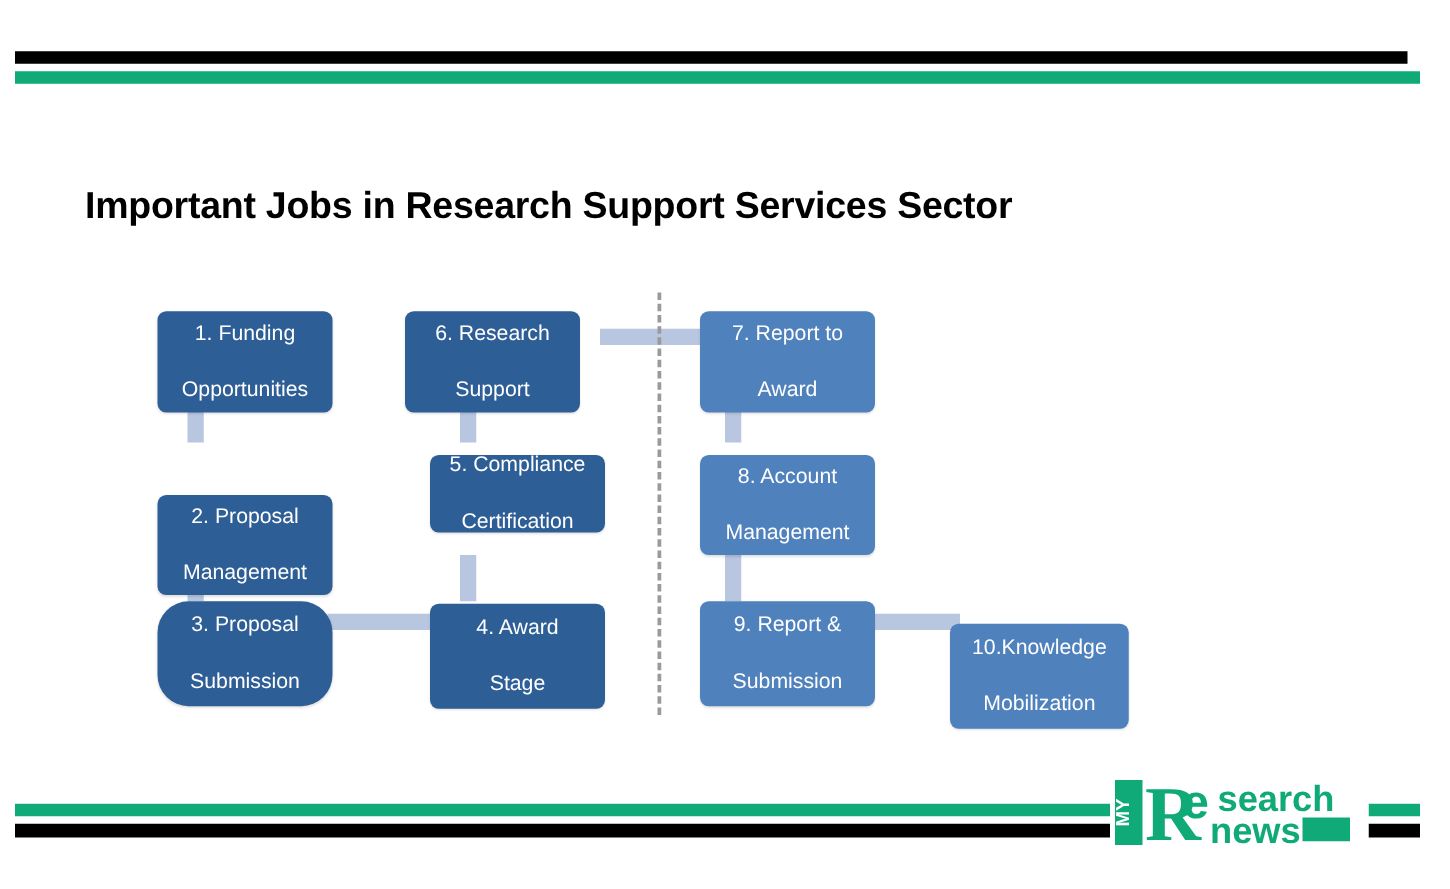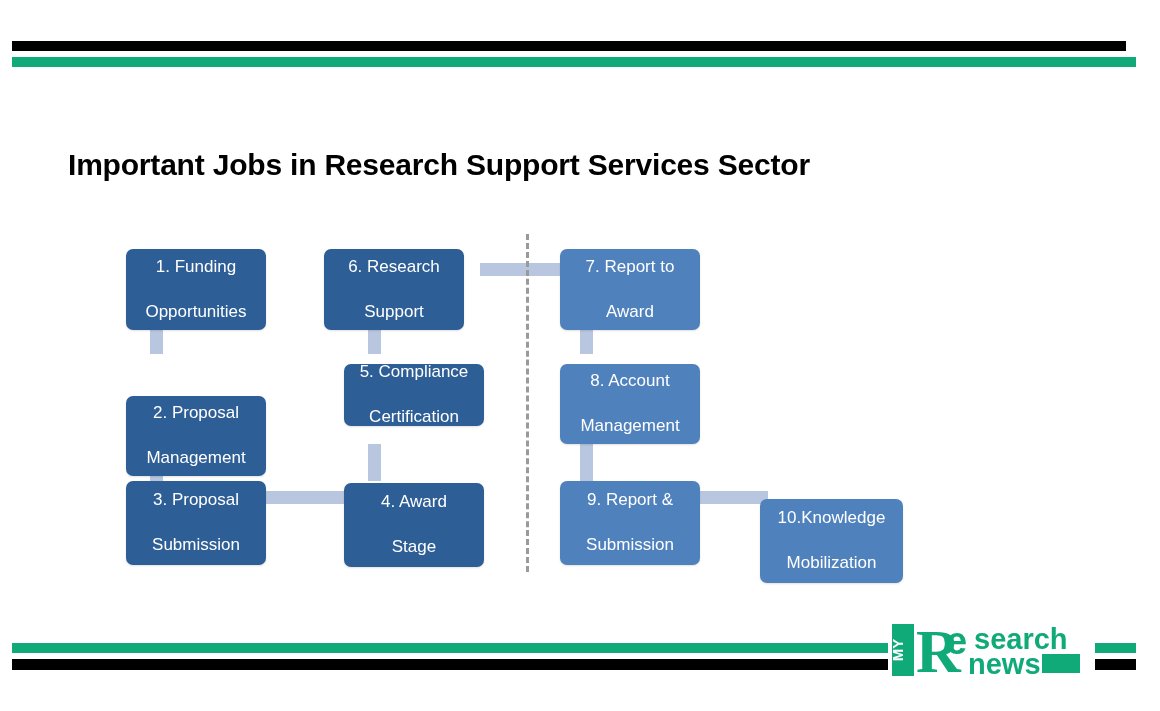--- a/index.html
+++ b/index.html
@@ -151,21 +151,21 @@
   <div class="flowbox" style="left:126px; top:249px; width:140px; height:81px; background:#2e5e96;">
     <span><span>1. Funding</span><br>
           <span>Opportunities</span></span>
   </div>
 
   <div class="flowbox" style="left:126px; top:364px; width:140px; height:80px; background:#2e5e96;margin-top:32px;">
     <span><span>2. Proposal</span><br>
           <span>Management</span></span>
   </div>
 
-  <div class="flowbox" style="left:126px; top:481px; width:140px; height:84px; background:#2e5e96;">
+  <div class="flowbox" style="left:126px; top:481px; width:140px; height:84px; background:#2e5e96;border-radius:25px;">
     <span><span>3. Proposal</span><br>
           <span>Submission</span></span>
   </div>
 
   <div class="flowbox" style="left:344px; top:483px; width:140px; height:84px; background:#2e5e96;">
     <span><span>4. Award</span><br>
           <span>Stage</span></span>
   </div>
 
   <div class="flowbox" style="left:344px; top:364px; width:140px; height:62px; background:#2e5e96;">

